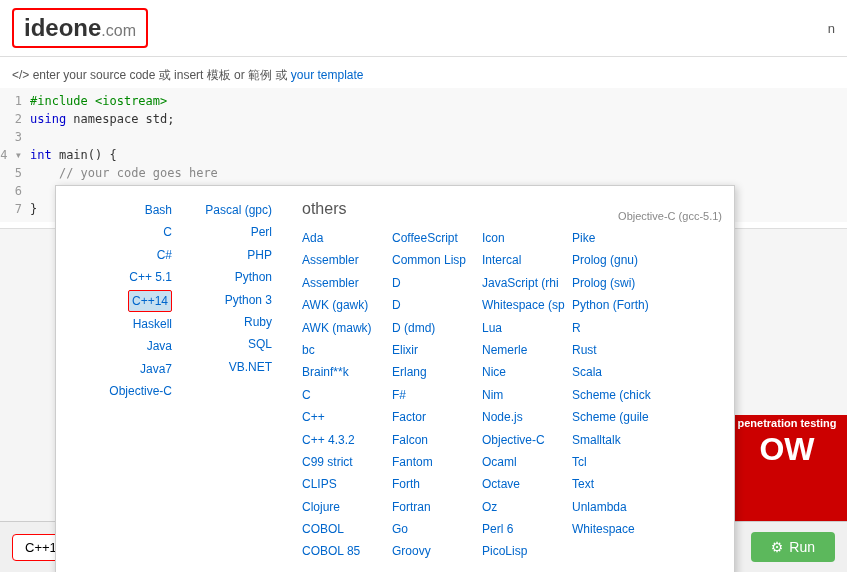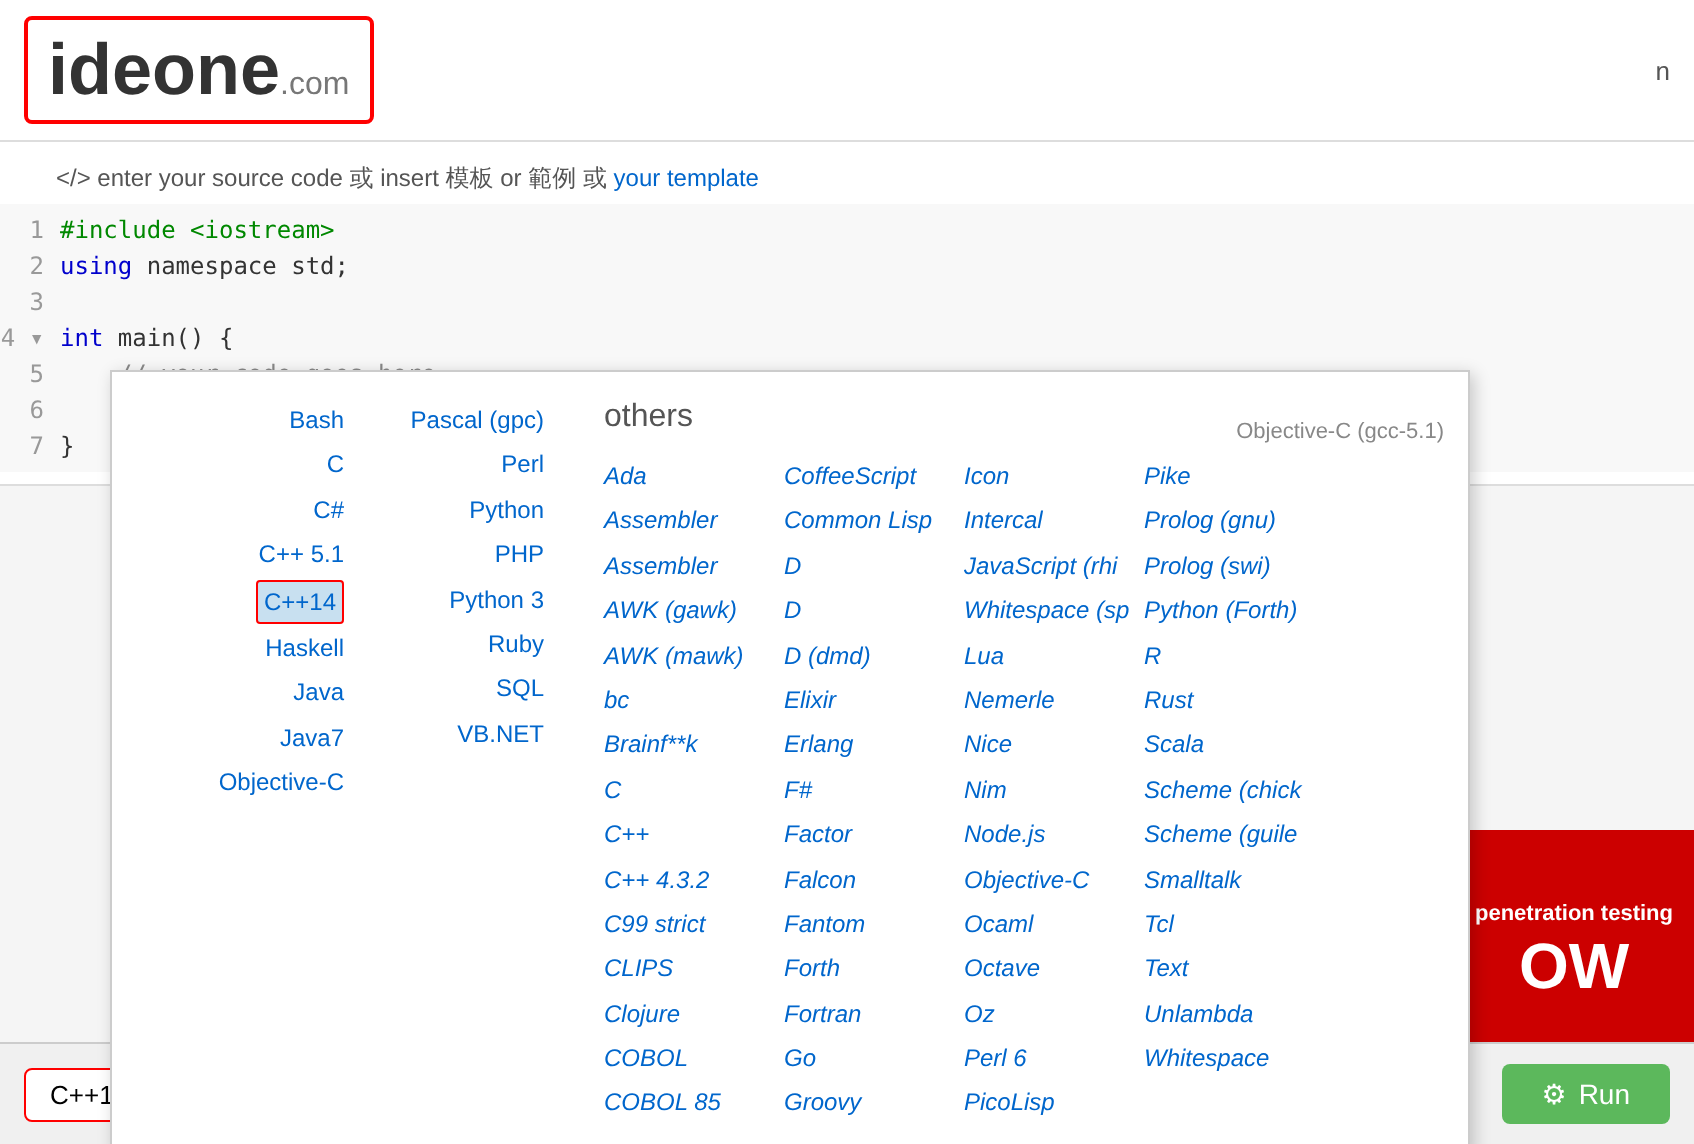--- a/index.html
+++ b/index.html
@@ -1,28 +1,28 @@
 <!DOCTYPE html>
 <html><head>
   <meta charset="utf-8">
   <style>
     * { box-sizing: border-box; margin: 0; padding: 0; }
     body { font-family: Arial, sans-serif; font-size: 13px; background: #f5f5f5; width: 847px; height: 572px; overflow: hidden; position: relative; }
 
     
     .header { background: white; border-bottom: 1px solid #ddd; padding: 8px 12px; display: flex; align-items: center; justify-content: space-between; }
     .logo-box { border: 2px solid red; border-radius: 4px; padding: 4px 10px; display: inline-block; }
-    .logo-ideone { font-size: 36px; font-weight: bold; color: #333; }
+    .logo-ideone { font-size: 24px; font-weight: bold; color: #333; }
     .logo-dot { color: #777; font-size: 16px; }
     .logo-com { color: #777; font-size: 16px; }
     .header-nav { color: #555; font-size: 13px; }
 
     
     .code-area { background: white; padding: 6px 0; border-bottom: 1px solid #ddd; position: relative; }
-    .code-hint { color: #555; font-size: 12px; padding: 4px 28px; }
+    .code-hint { color: #555; font-size: 12px; padding: 4px 12px; }
     .code-hint a { color: #0066cc; text-decoration: none; }
     .code-editor { background: #f8f8f8; padding: 4px 0; }
     .code-line { display: flex; font-family: monospace; font-size: 12px; line-height: 1.5; }
     .line-num { color: #999; width: 30px; text-align: right; padding-right: 8px; user-select: none; }
     .line-content { color: #333; white-space: pre; }
     .line-content .kw { color: #0000cc; }
     .line-content .inc { color: #008800; }
     .line-content .cm { color: #888; }
 
     
@@ -34,33 +34,33 @@
     .col-others { flex: 1; }
 
     .col-title { font-size: 16px; color: #555; margin-bottom: 10px; font-weight: normal; }
 
     .popular-grid { display: flex; gap: 0; }
     .popular-col { display: flex; flex-direction: column; gap: 2px; min-width: 100px; align-items: flex-end; }
     .popular-col a { color: #0066cc; text-decoration: none; font-size: 12px; line-height: 1.7; white-space: nowrap; }
     .popular-col a.selected { background: #c8e0f0; border: 1.5px solid red; border-radius: 2px; padding: 0 3px; color: #0066cc; }
 
     .others-grid { display: flex; gap: 0; }
-    .others-col { display: flex; flex-direction: column; gap: 2px; min-width: 90px; font-style: italic; }
+    .others-col { display: flex; flex-direction: column; gap: 2px; min-width: 90px; }
     .others-col a { color: #0066cc; text-decoration: none; font-size: 12px; line-height: 1.7; white-space: nowrap; }
 
     
     .toolbar { position: absolute; bottom: 0; left: 0; right: 0; background: #f0f0f0; border-top: 1px solid #ccc; padding: 8px 12px; display: flex; align-items: center; gap: 8px; }
     .btn-lang { background: white; border: 1.5px solid red; border-radius: 4px; padding: 5px 12px; font-size: 13px; cursor: pointer; display: flex; align-items: center; gap: 4px; }
     .btn-lang .arrow { font-size: 10px; color: #555; }
     .toolbar-icon-btn { background: white; border: 1px solid #ccc; border-radius: 4px; padding: 5px 10px; font-size: 13px; cursor: pointer; color: #555; }
     .more-options { color: #0066cc; text-decoration: none; font-size: 13px; cursor: pointer; background: none; border: none; }
     .btn-run { background: #5cb85c; color: white; border: none; border-radius: 4px; padding: 7px 20px; font-size: 14px; cursor: pointer; display: flex; align-items: center; gap: 6px; margin-left: auto; }
 
     
-    .ad-banner { position: absolute; right: 0; top: 415px; width: 120px; height: 120px; background: #cc0000; color: white; font-size: 18px; font-weight: bold; display: flex; flex-direction: column; align-items: center; justify-content: center; overflow: hidden; }
+    .ad-banner { position: absolute; right: 0; top: 415px; width: 120px; height: 120px; background: #cc0000; color: white; font-size: 18px; font-weight: bold; display: flex; flex-direction: column; align-items: center; overflow: hidden; }
     .ad-top { background: #cc0000; color: white; font-size: 11px; width: 100%; text-align: center; padding: 2px; }
   </style>
 </head>
 <body>
 
 <div class="header">
   <div class="logo-box">
     <span class="logo-ideone">ideone</span><span class="logo-dot">.</span><span class="logo-com">com</span>
   </div>
   <div class="header-nav">n</div>
@@ -116,22 +116,22 @@
           <a>C++ 5.1</a>
           <a class="selected">C++14</a>
           <a>Haskell</a>
           <a>Java</a>
           <a>Java7</a>
           <a>Objective-C</a>
         </div>
         <div class="popular-col">
           <a>Pascal (gpc)</a>
           <a>Perl</a>
+          <a>PHP</a>
           <a>Python</a>
-          <a>PHP</a>
           <a>Python 3</a>
           <a>Ruby</a>
           <a>SQL</a>
           <a>VB.NET</a>
         </div>
       </div>
     </div>
 
     <div class="col-others">
       <div class="col-title">others</div>

